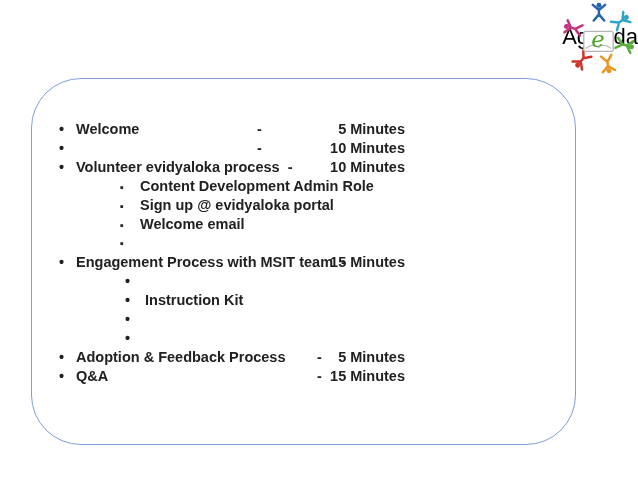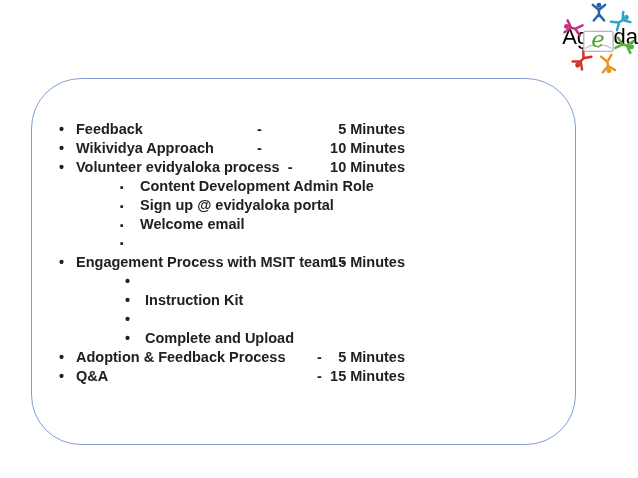--- a/index.html
+++ b/index.html
@@ -58,28 +58,27 @@
         <path d="M27,49 C33,44.5 38,45 40.5,48 C43,45 48,44.5 54,49" fill="#ffffff" stroke="#b5b5b5" stroke-width="1.2"></path>
         <text x="40" y="47" text-anchor="middle" font-size="24" font-style="italic" font-family="DejaVu Serif, serif" fill="#4CA32B">e</text>
       </g>
     </svg>
   </div>
 
   <div class="panel">
 
     <div class="row">
       <span class="bullet">•</span>
-      <span class="label">Feedback</span>
+      <span class="label">Welcome</span>
       <span class="dash-a">-</span>
       <span class="duration">5 Minutes</span>
     </div>
 
     <div class="row">
       <span class="bullet">•</span>
-      <span class="label">Wikividya Approach</span>
       <span class="dash-a">-</span>
       <span class="duration">10 Minutes</span>
     </div>
 
     <div class="row">
       <span class="bullet">•</span>
       <span class="label">Volunteer evidyaloka process</span>
       <span class="dash-inline">-</span>
       <span class="duration">10 Minutes</span>
     </div>
@@ -112,21 +111,20 @@
     </div>
     <div class="row sub-round">
       <span class="bullet">•</span>
       <span class="label">Instruction Kit</span>
     </div>
     <div class="row sub-round">
       <span class="bullet">•</span>
     </div>
     <div class="row sub-round">
       <span class="bullet">•</span>
-      <span class="label">Complete and Upload</span>
     </div>
 
     <div class="row">
       <span class="bullet">•</span>
       <span class="label">Adoption &amp; Feedback Process</span>
       <span class="dash-b">-</span>
       <span class="duration">5 Minutes</span>
     </div>
 
     <div class="row">

